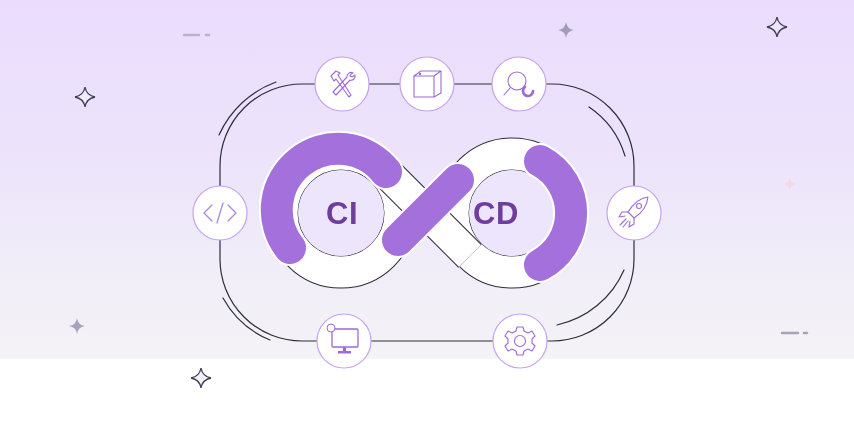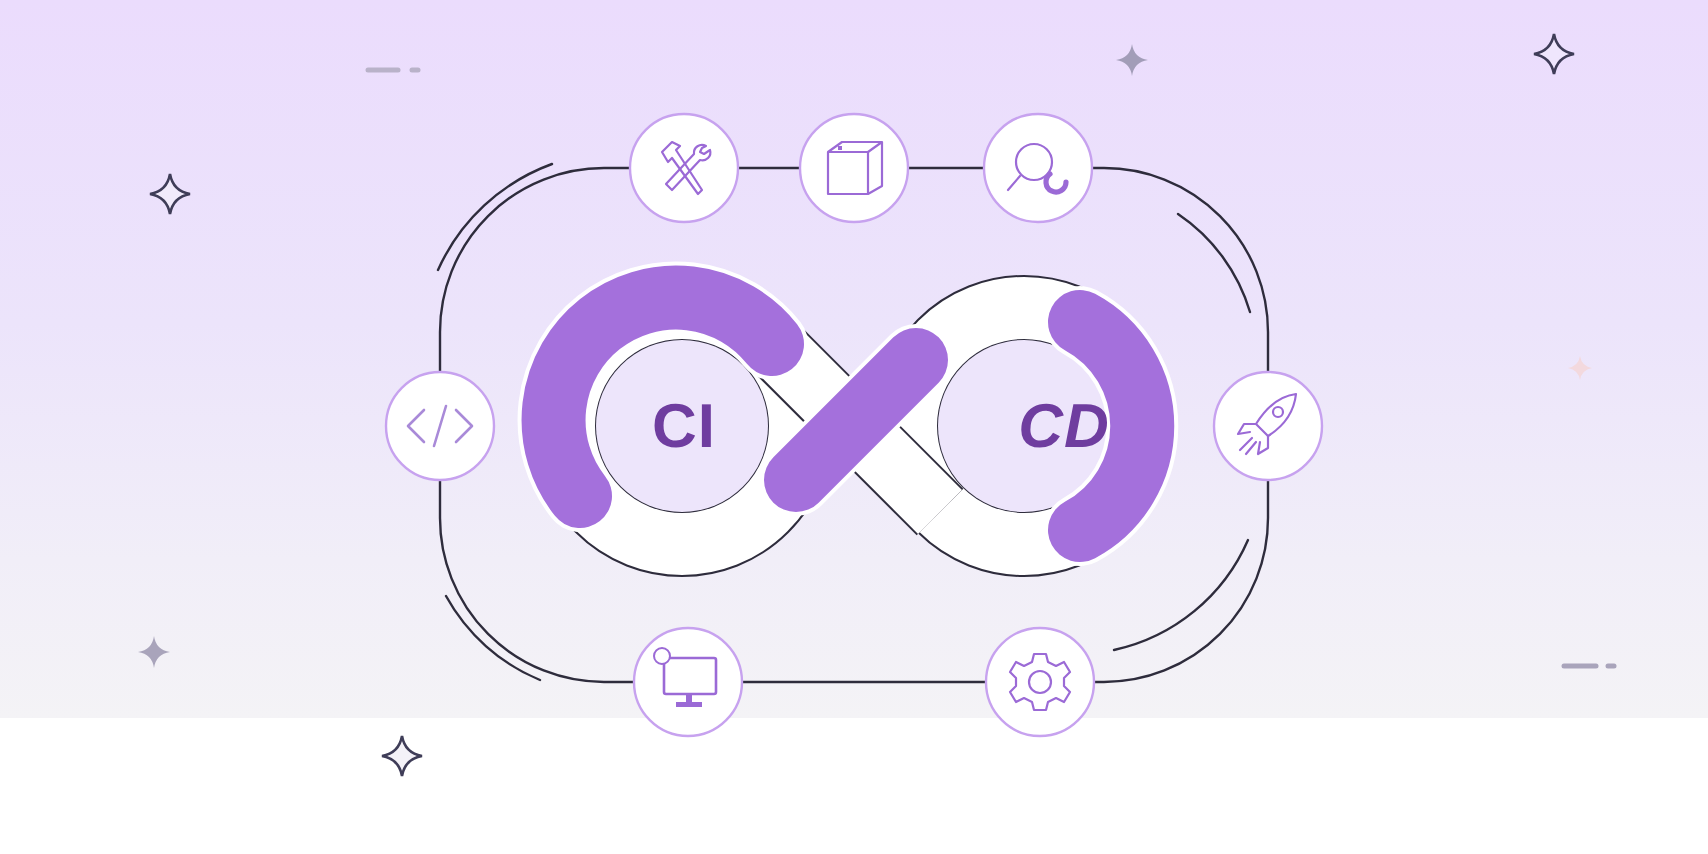--- a/index.html
+++ b/index.html
@@ -145,14 +145,14 @@
     <g>
       <circle cx="520" cy="341" r="27" fill="#ffffff" stroke="#c7a2ef" stroke-width="1.2"></circle>
       <g fill="none" stroke="#9b6ad6" stroke-width="1.1" stroke-linejoin="round">
         <path d="M517 327 L523 327 L524 331 L528 333 L532 331 L535 336 L532 339 L532 343 L535 346 L532 351 L528 349 L524 351 L523 355 L517 355 L516 351 L512 349 L508 351 L505 346 L508 343 L508 339 L505 336 L508 331 L512 333 L516 331 Z"></path>
         <circle cx="520" cy="341" r="5.5"></circle>
       </g>
     </g>
   </svg>
 
   <div class="label" style="left:342px; top:213px;">CI</div>
-  <div class="label" style="left:532px; top:213px;font-style:italic;">CD</div>
+  <div class="label" style="left:496px; top:213px;">CD</div>
 </div>
 
 </body></html>

